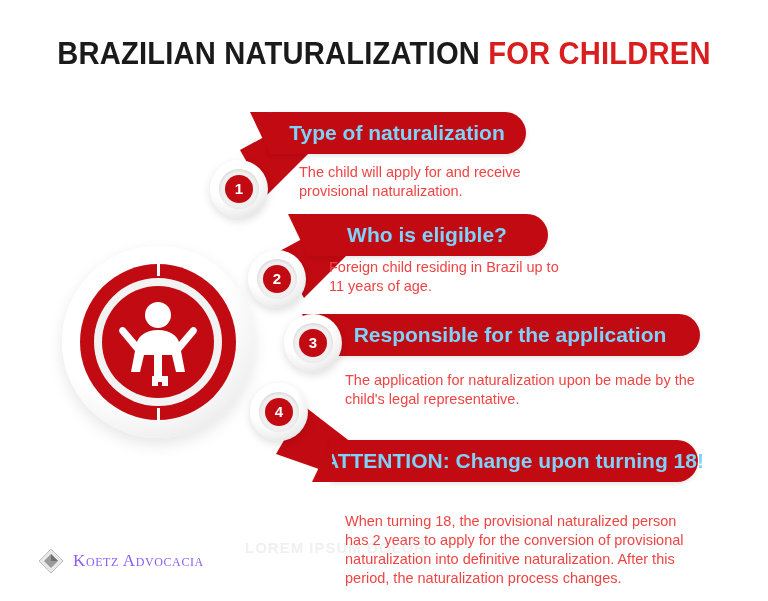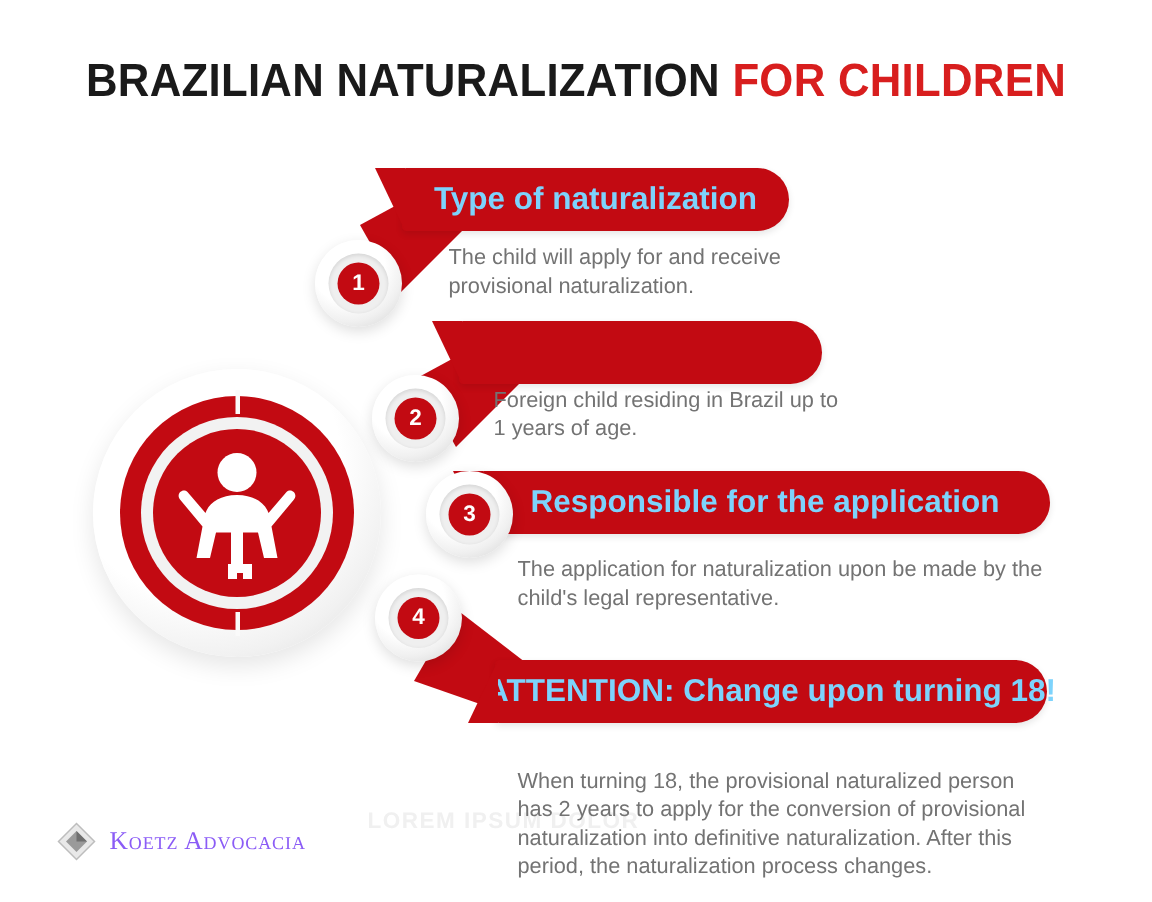--- a/index.html
+++ b/index.html
@@ -164,21 +164,21 @@
   
   .tail {
     position: absolute;
     background: #C20A12;
     z-index: 3;
   }
 
   
   .body-text {
     position: absolute;
-    color: #737373;
+    color: #ef4444;
     font-size: 14.5px;
     line-height: 19px;
     z-index: 5;
   }
 
   
   .watermark {
     position: absolute;
     left: 245px;
     top: 539px;
@@ -243,26 +243,27 @@
   <div class="step-circle" style="left:210px; top:160px;">
     <div class="inner-ring"></div>
     <div class="num-disc">1</div>
   </div>
   <div class="body-text" style="left:299px; top:163px; width:240px;">The child will apply for and receive provisional naturalization.</div>
 
   <div class="tail" style="left:278px; top:214px; width:70px; height:84px;
               clip-path: polygon(70px 0, 70px 40px, 26px 84px, 0 38px);"></div>
   <div class="banner" style="left:306px; top:214px; width:242px;">
     <div class="banner-cut up"></div>
+    <span class="banner-label">Who is eligible?</span>
   </div>
   <div class="step-circle" style="left:248px; top:250px;">
     <div class="inner-ring"></div>
     <div class="num-disc">2</div>
   </div>
-  <div class="body-text" style="left:329px; top:258px; width:238px;">Foreign child residing in Brazil up to 1 years of age.</div>
+  <div class="body-text" style="left:329px; top:258px; width:238px;">Foreign child residing in Brazil up to 11 years of age.</div>
 
   <div class="banner" style="left:320px; top:314px; width:380px;">
     <div class="banner-cut up"></div>
     <span class="banner-label">Responsible for the application</span>
   </div>
   <div class="step-circle" style="left:284px; top:314px;">
     <div class="inner-ring"></div>
     <div class="num-disc">3</div>
   </div>
   <div class="body-text" style="left:345px; top:371px; width:350px;">The application for naturalization upon be made by the child's legal representative.</div>

